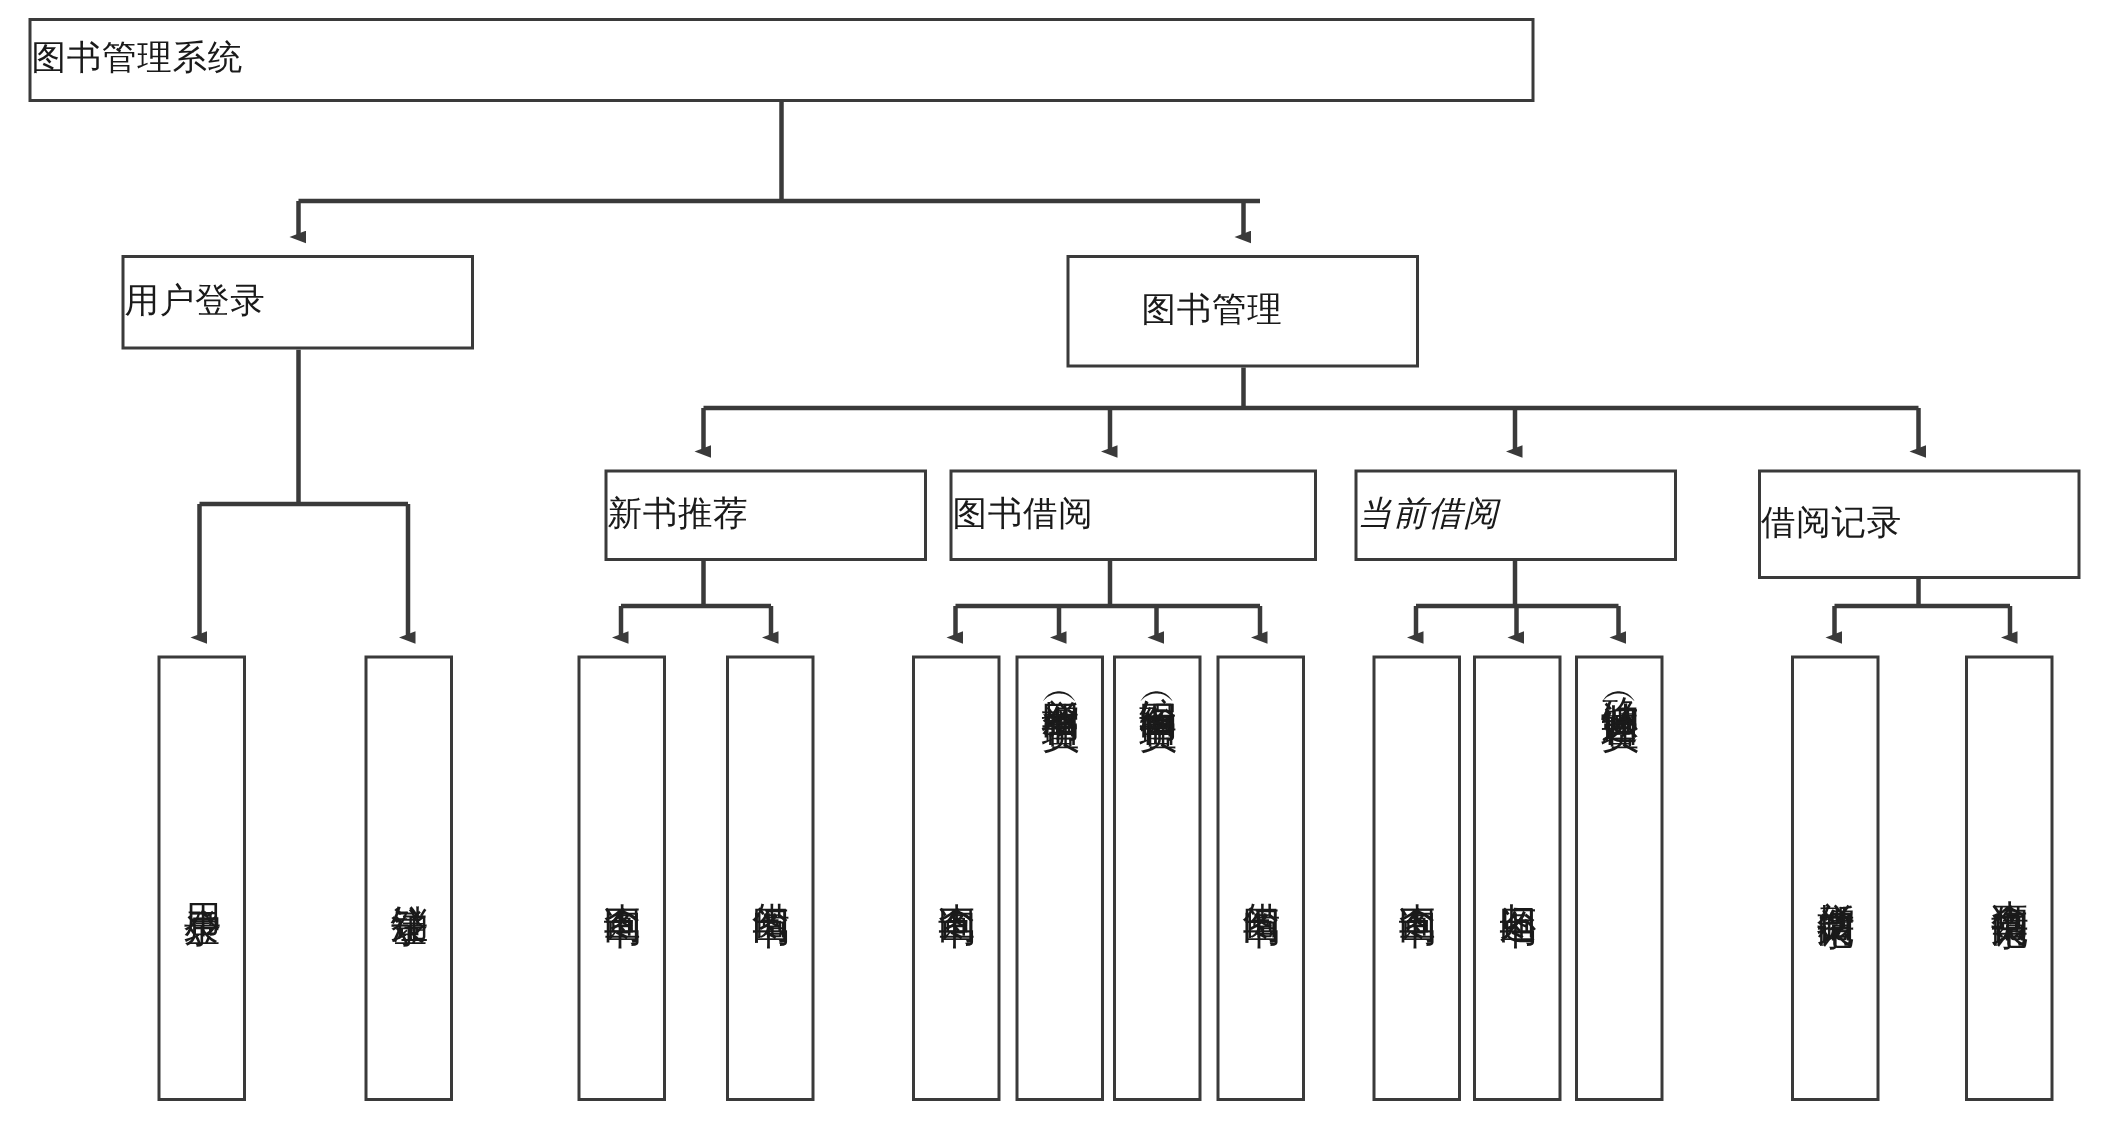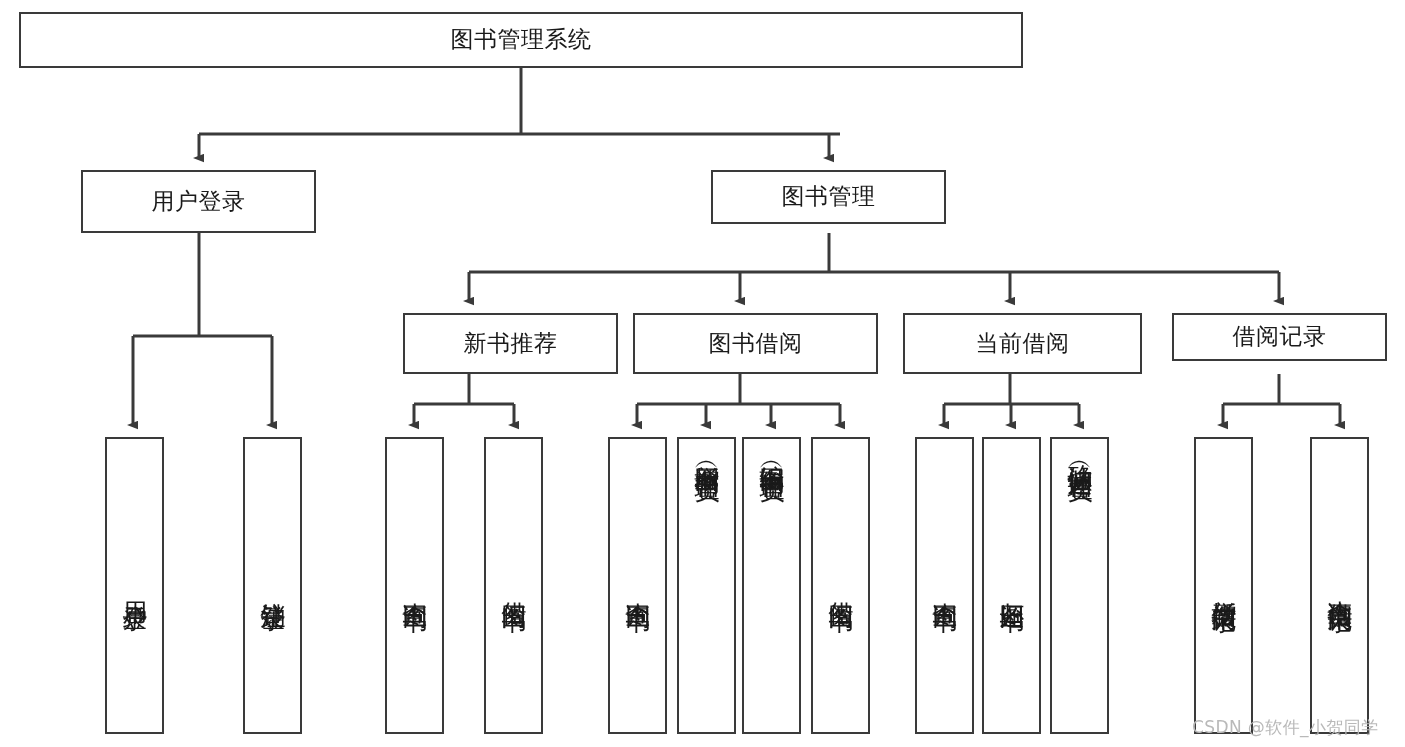--- a/index.html
+++ b/index.html
@@ -26,21 +26,20 @@
     height: 747px;
     pointer-events: none;
   }
   .node {
     position: absolute;
     box-sizing: border-box;
     background: #ffffff;
     border: 2.2px solid #3a3a3a;
     display: flex;
     align-items: center;
-    justify-content: center;
     color: #1a1a1a;
   }
   .node .label {
     display: block;
     text-align: center;
     line-height: 1.18;
     white-space: pre;
   }
   
   .node.h .label {
@@ -134,37 +133,37 @@
   </svg>
 
   <div class="node h root" style="left:19px; top:12px; width:1004px; height:56px;">
     <span class="label">图书管理系统</span>
   </div>
 
   <div class="node h" style="left:81px; top:170px; width:235px; height:63px;">
     <span class="label">用户登录</span>
   </div>
 
-  <div class="node h" style="left:711px; top:170px; width:235px; height:54px;">
+  <div class="node h" style="left:711px; top:170px; width:235px; height:75px;padding-left:48px;">
     <span class="label">图书管理</span>
   </div>
 
   <div class="node h" style="left:362px; top:313px; width:215px; height:61px;margin-left:41px;">
     <span class="label">新书推荐</span>
   </div>
 
   <div class="node h" style="left:633px; top:313px; width:245px; height:61px;">
     <span class="label">图书借阅</span>
   </div>
 
-  <div class="node h" style="left:903px; top:313px; width:239px; height:61px;">
+  <div class="node h" style="left:903px; top:313px; width:215px; height:61px;font-style:italic;">
     <span class="label">当前借阅</span>
   </div>
 
-  <div class="node h" style="left:1172px; top:313px; width:215px; height:48px;">
+  <div class="node h" style="left:1172px; top:313px; width:215px; height:73px;">
     <span class="label">借阅记录</span>
   </div>
 
   <div class="node v mid" style="left:105px; top:437px; width:59px; height:297px;">
     <span class="label">用户登录</span>
   </div>
 
   <div class="node v mid" style="left:243px; top:437px; width:59px; height:297px;">
     <span class="label">注销登录</span>
   </div>
@@ -206,15 +205,14 @@
   </div>
 
   <div class="node v mid" style="left:1194px; top:437px; width:59px; height:297px;">
     <span class="label">新增借阅记录</span>
   </div>
 
   <div class="node v mid" style="left:1310px; top:437px; width:59px; height:297px;">
     <span class="label">查询借阅记录</span>
   </div>
 
-  <div id="watermark" style="left:1192px; top:716px;">CSDN @软件_小贺同学</div>
 
 </div>
 
 </body></html>

